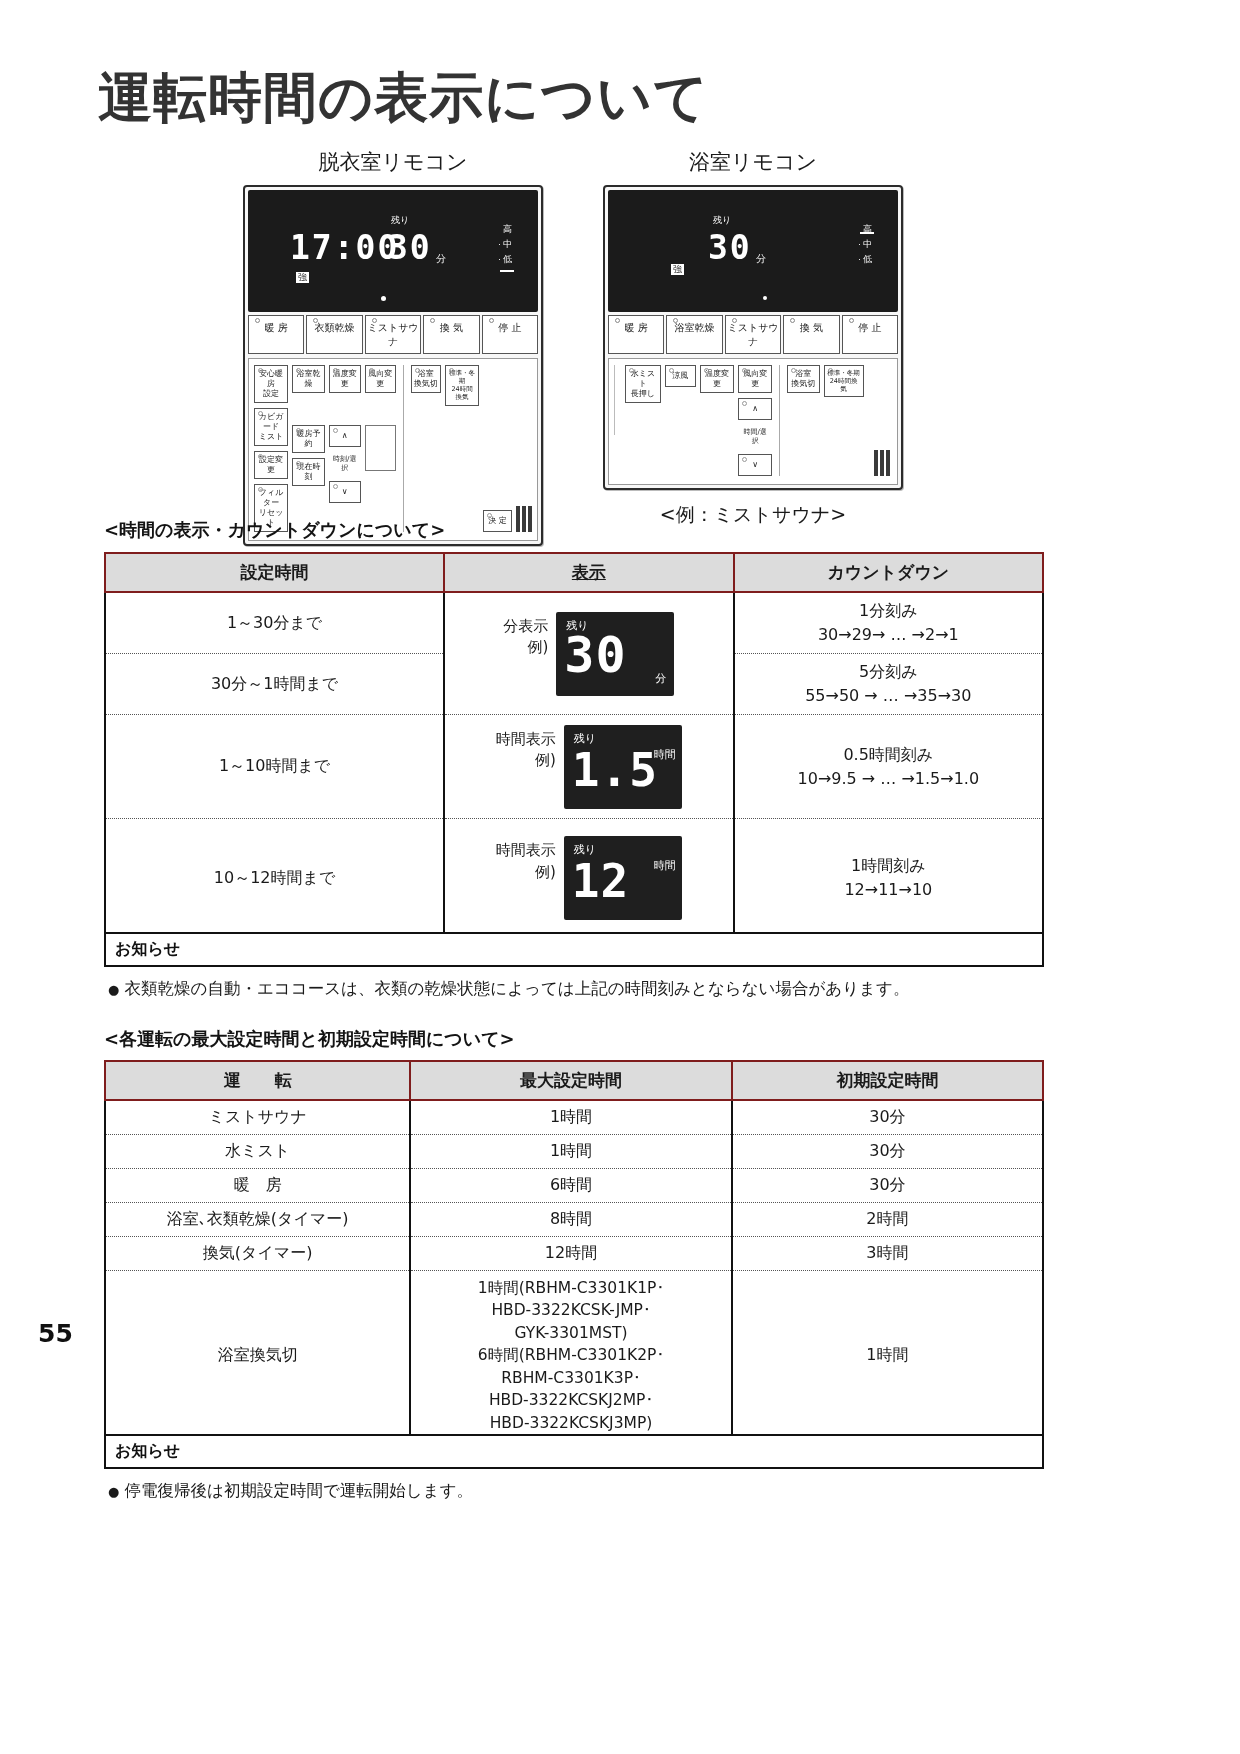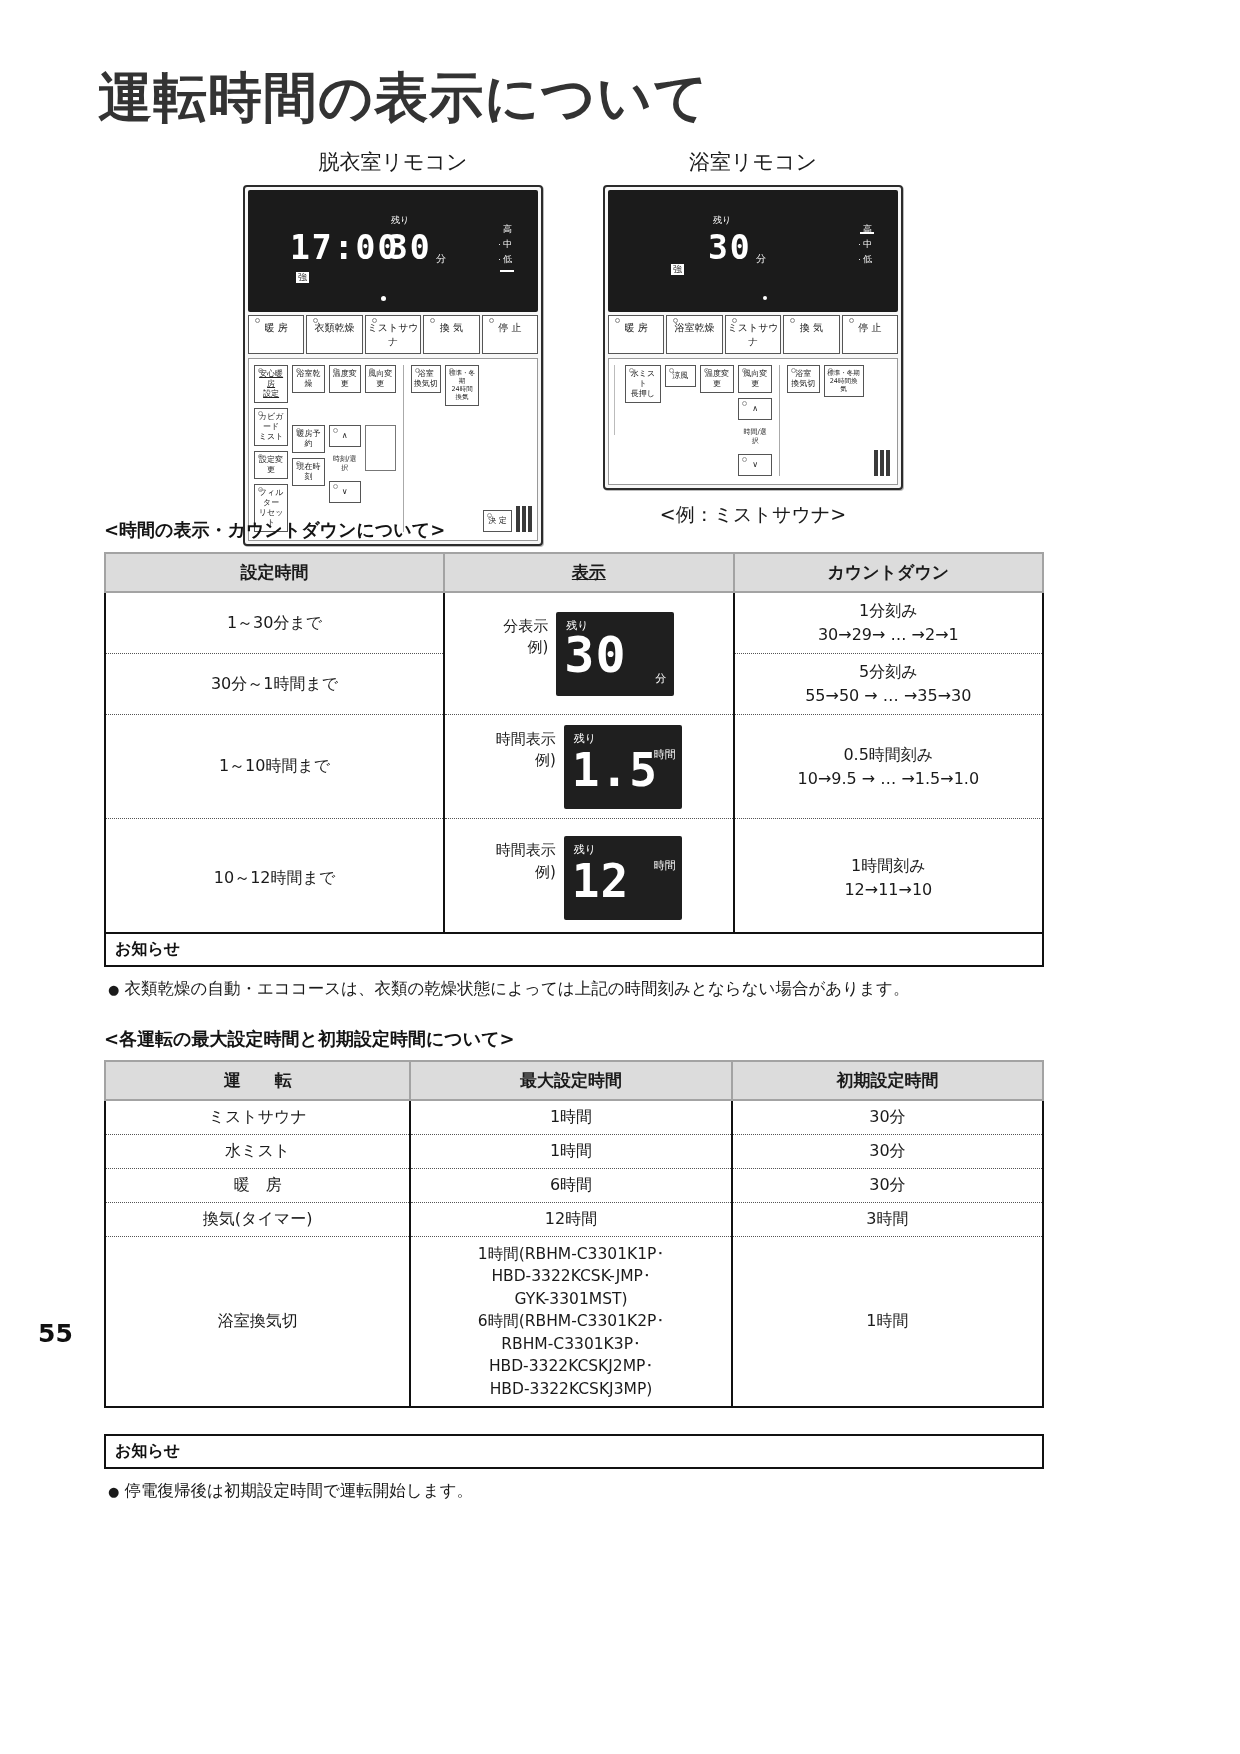--- a/index.html
+++ b/index.html
@@ -107,21 +107,21 @@
   }
 
   
   table.manual {
     position:absolute; border-collapse:collapse;
     font-family:"DejaVu Sans",sans-serif; color:#1a1a1a;
     background:#fff;
   }
   table.manual th {
     background:#dcdcdc; font-size:17px; font-weight:bold;
-    border:2px solid #a3a3a3; padding:7px 4px; text-align:center;
+    border:2px solid #7f1d1d; padding:7px 4px; text-align:center;
   }
   table.manual td {
     border-left:2px solid #111; border-right:2px solid #111;
     border-top:1px dotted #555; border-bottom:1px dotted #555;
     font-size:16px; text-align:center; padding:6px 5px; vertical-align:middle;
   }
   table.manual tr:last-child td { border-bottom:2px solid #111; }
   table.manual td.solidtop { border-top:2px solid #111; }
 
   
@@ -196,21 +196,21 @@
         <div class="btn-row">
           <div class="tbtn">暖 房</div>
           <div class="tbtn">衣類乾燥</div>
           <div class="tbtn">ミストサウナ</div>
           <div class="tbtn">換 気</div>
           <div class="tbtn">停 止</div>
         </div>
 
         <div class="panel">
           <div class="panel-col" style="width:52px;">
-            <div class="pbtn dot" style="white-space:pre-line;text-decoration:underline;">安心暖房
+            <div class="pbtn dot" style="white-space:pre-line;">安心暖房
 設定</div>
             <div class="pbtn dot" style="white-space:pre-line;">カビガード
 ミスト</div>
             <div class="pbtn dot">設定変更</div>
             <div class="pbtn dot" style="white-space:pre-line;">フィルター
 リセット</div>
           </div>
           <div class="panel-col" style="width:50px;">
             <div class="pbtn dot">浴室乾燥</div>
             <div class="pbtn invisible"></div>
@@ -422,20 +422,25 @@
         <td>水ミスト</td>
         <td>1時間</td>
         <td>30分</td>
       </tr>
       <tr>
         <td>暖　房</td>
         <td>6時間</td>
         <td>30分</td>
       </tr>
       <tr>
+        <td>浴室､衣類乾燥(タイマー)</td>
+        <td>8時間</td>
+        <td>2時間</td>
+      </tr>
+      <tr>
         <td>換気(タイマー)</td>
         <td>12時間</td>
         <td>3時間</td>
       </tr>
       <tr>
         <td style="height:150px;">浴室換気切</td>
         <td style="white-space:pre-line; line-height:1.45; font-size:15.5px;">1時間(RBHM-C3301K1P･
 HBD-3322KCSK-JMP･
 GYK-3301MST)
 6時間(RBHM-C3301K2P･

